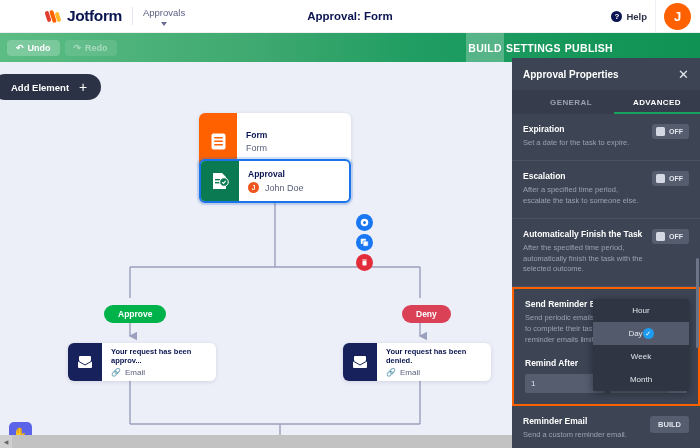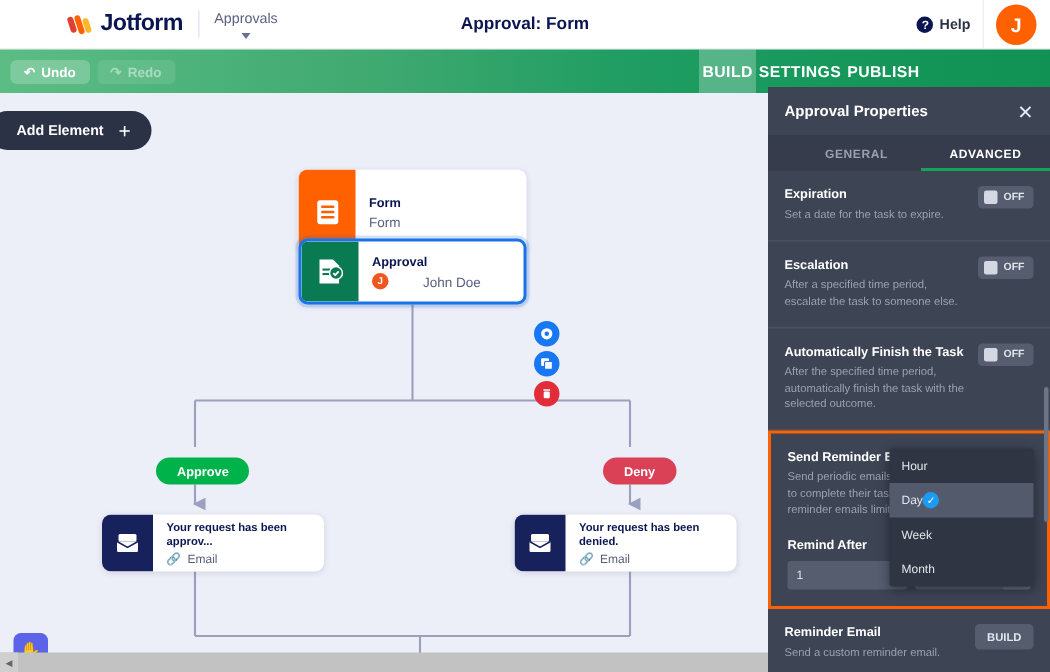--- a/index.html
+++ b/index.html
@@ -91,21 +91,21 @@
   .node-title { font-size: 8.5px; font-weight: bold; color: #0a1551; }
   .node-sub { font-size: 9px; color: #59607c; }
 
   #node-form { left: 199px; top: 11px; width: 152px; height: 56px; margin-top: 40px; }
   #node-form .node-ico { background: #ff6100; }
   #node-approval {
     left: 199px; top: 97px; width: 152px; height: 44px;
     border: 2px solid #1a73e8; box-shadow: 0 0 0 2px rgba(26,115,232,0.18), 0 1px 4px rgba(30,35,80,0.13);
   }
   #node-approval .node-ico { background: #0a7a52; }
-  .sub-av { display: flex; align-items: center; gap: 23px; }
+  .sub-av { display: flex; align-items: center; gap: 6px; }
   .sub-av .dot {
     width: 11px;height:11px;border-radius:50%;background:#f0571e;color:#fff;
     font-size:6.5px;font-weight:bold;display:flex;align-items:center;justify-content:center;
   }
 
   .email-node { position: absolute; width: 148px; height: 38px; }
   #node-approve-email { left: 68px; top: 281px; }
   #node-deny-email { left: 343px; top: 281px; }
   .email-node .node-ico { background: #17225c; flex: 0 0 34px; }
   .email-msg { font-size: 7.5px; font-weight: bold; color: #0a1551; }
@@ -198,21 +198,21 @@
     background:#626a7d; border-radius: 0 2px 2px 0; font-size: 7px; color: #dfe2ea;
   }
 
   .dropdown {
     position: absolute; right: 9px; top: 10px; width: 96px;
     background: #2f3542; border-radius: 2px; z-index: 40;
     box-shadow: 0 2px 8px rgba(0,0,0,0.4);
   }
   .dd-item {
     height: 23px; display: flex; align-items: center; padding: 0 8px;
-    font-size: 8px; color: #e2e5ed; justify-content: flex-start;
+    font-size: 8px; color: #e2e5ed; justify-content: center;
   }
   .dd-item.sel { background: #525a6c; }
   .dd-check {
     width: 11px;height:11px;border-radius:50%;background:#1d9bf0;color:#fff;
     font-size:7px;display:flex;align-items:center;justify-content:center;
   }
   .panel-scroll {
     position:absolute; right:1px; top:200px; width:3px; height:90px;
     background:#6c7487; border-radius:2px;
   }

